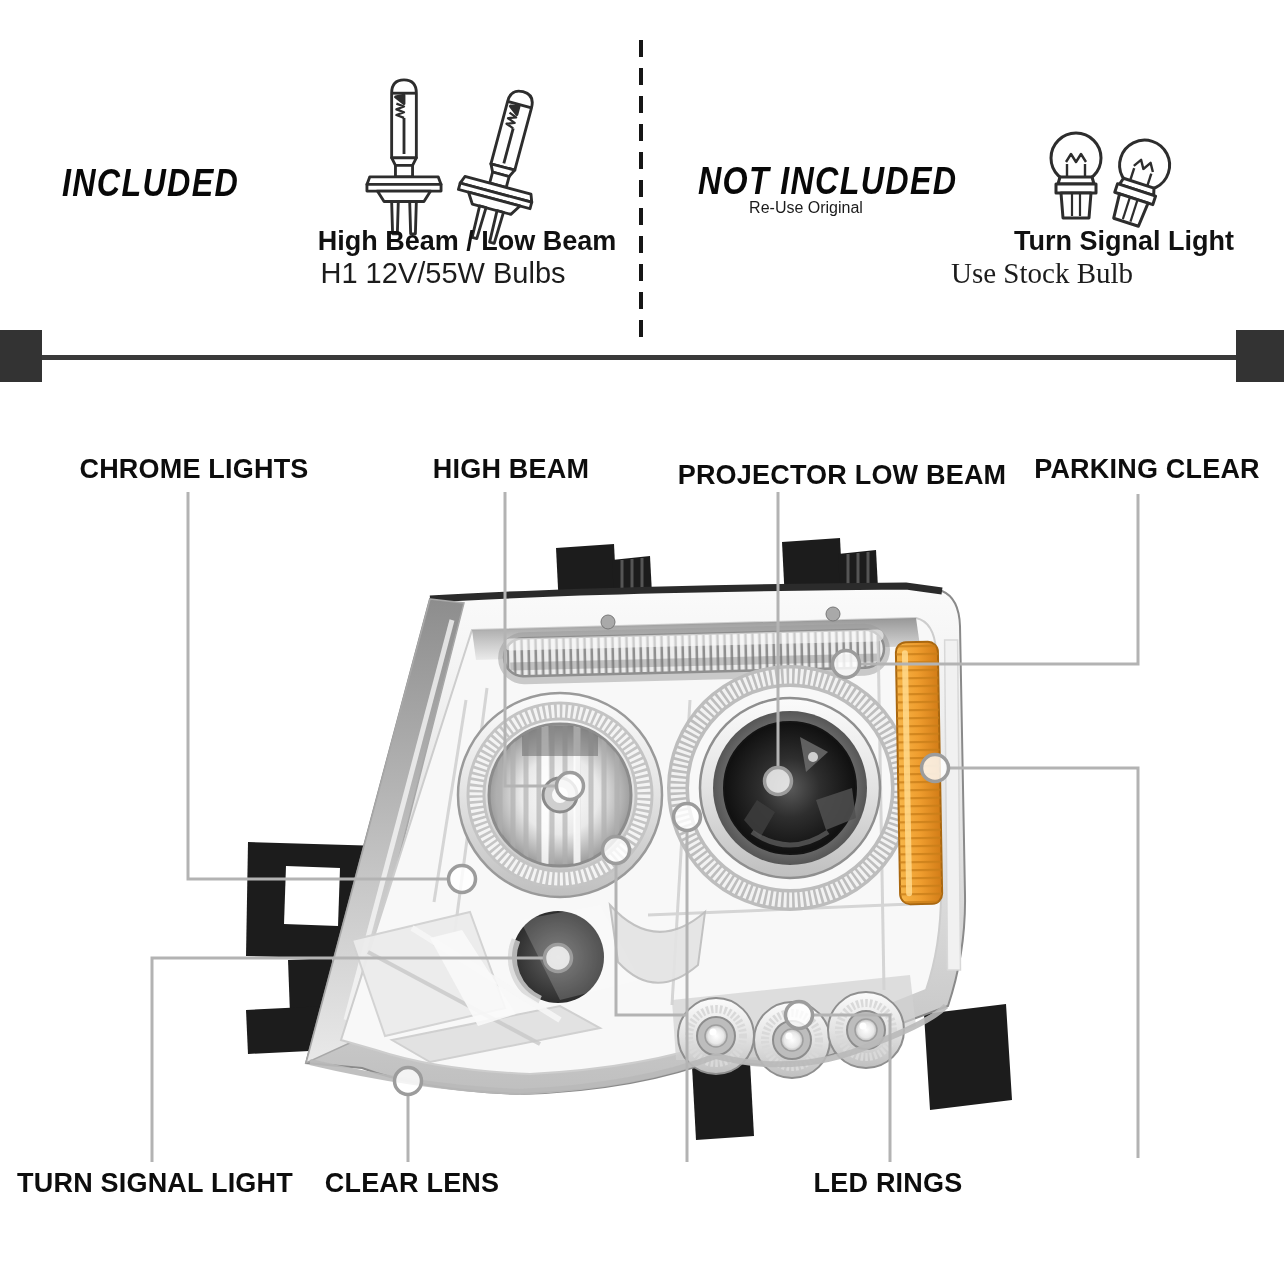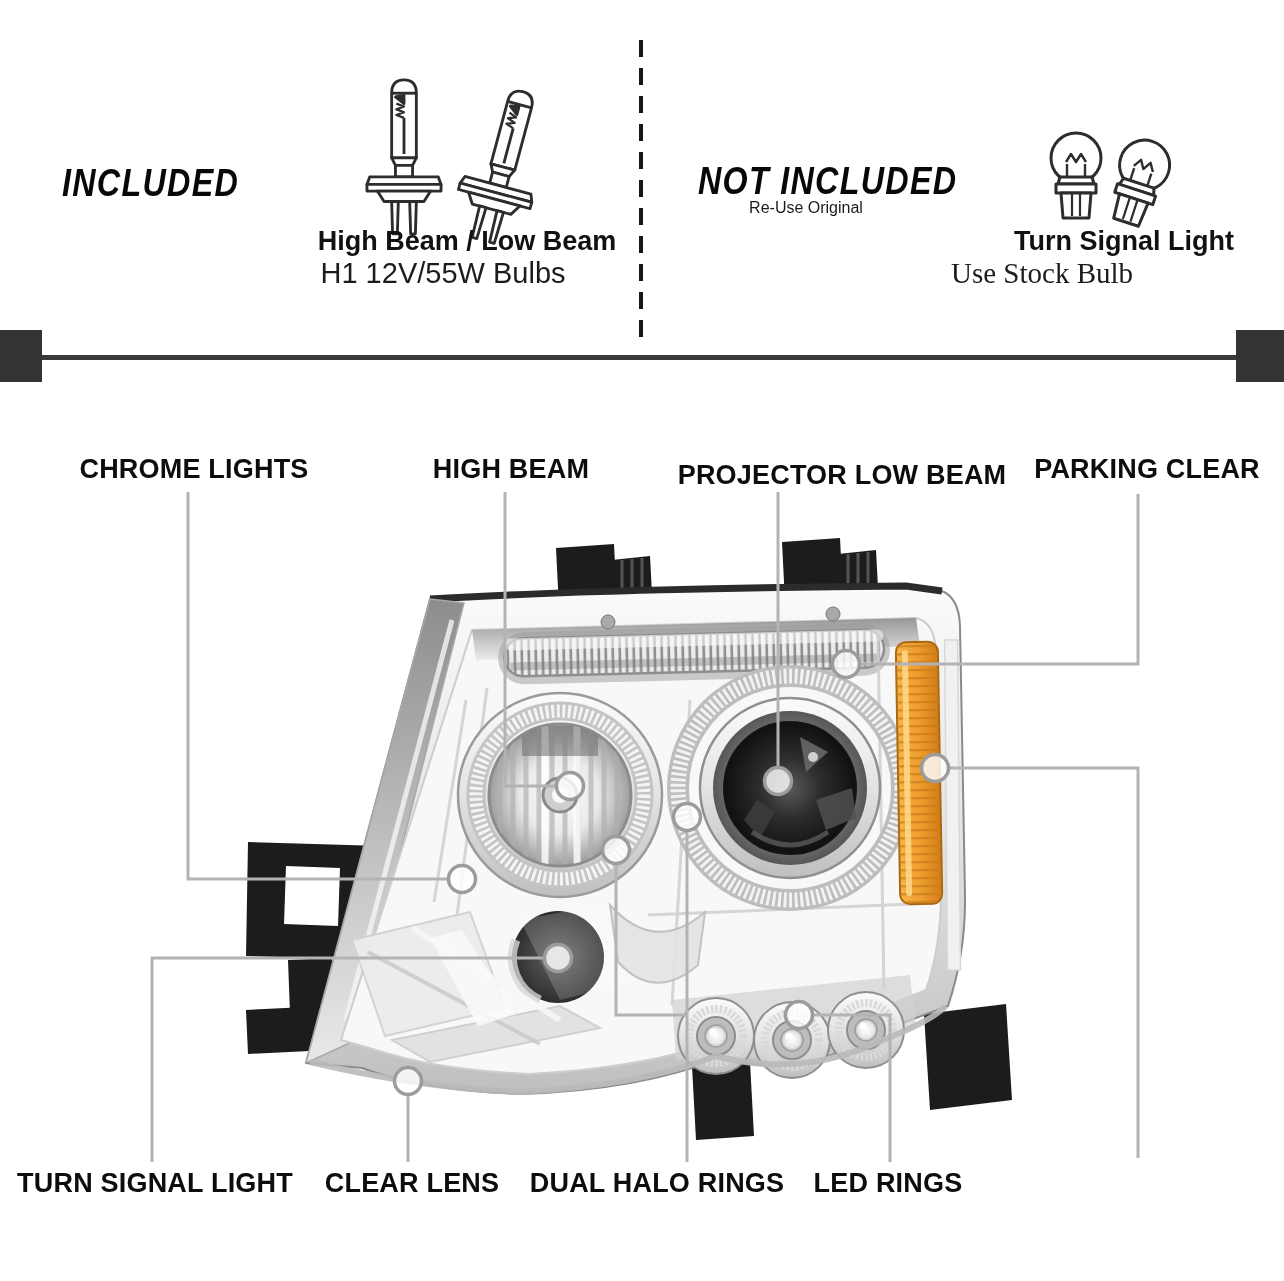--- a/index.html
+++ b/index.html
@@ -284,16 +284,15 @@
   <div class="txt item-name" style="left:1100px; top:226px;">Turn Signal Light</div>
   <div class="txt item-spec" style="left:1042px; top:257px;font-family:Liberation Serif, serif;">Use Stock Bulb</div>
 
   <div class="txt feat" style="left:194px;  top:454px;">CHROME LIGHTS</div>
   <div class="txt feat" style="left:511px;  top:454px;">HIGH BEAM</div>
   <div class="txt feat" style="left:812px;  top:460px;margin-left:30px;">PROJECTOR LOW BEAM</div>
   <div class="txt feat" style="left:1147px; top:454px;">PARKING CLEAR</div>
 
   <div class="txt feat" style="left:155px;  top:1168px;">TURN SIGNAL LIGHT</div>
   <div class="txt feat" style="left:412px;  top:1168px;">CLEAR LENS</div>
-  <div class="txt feat" style="left:657px;  top:1168px;">DUAL HALO RINGS</div>
   <div class="txt feat" style="left:888px;  top:1168px;">LED RINGS</div>
 
 </div>
 
 </body></html>

